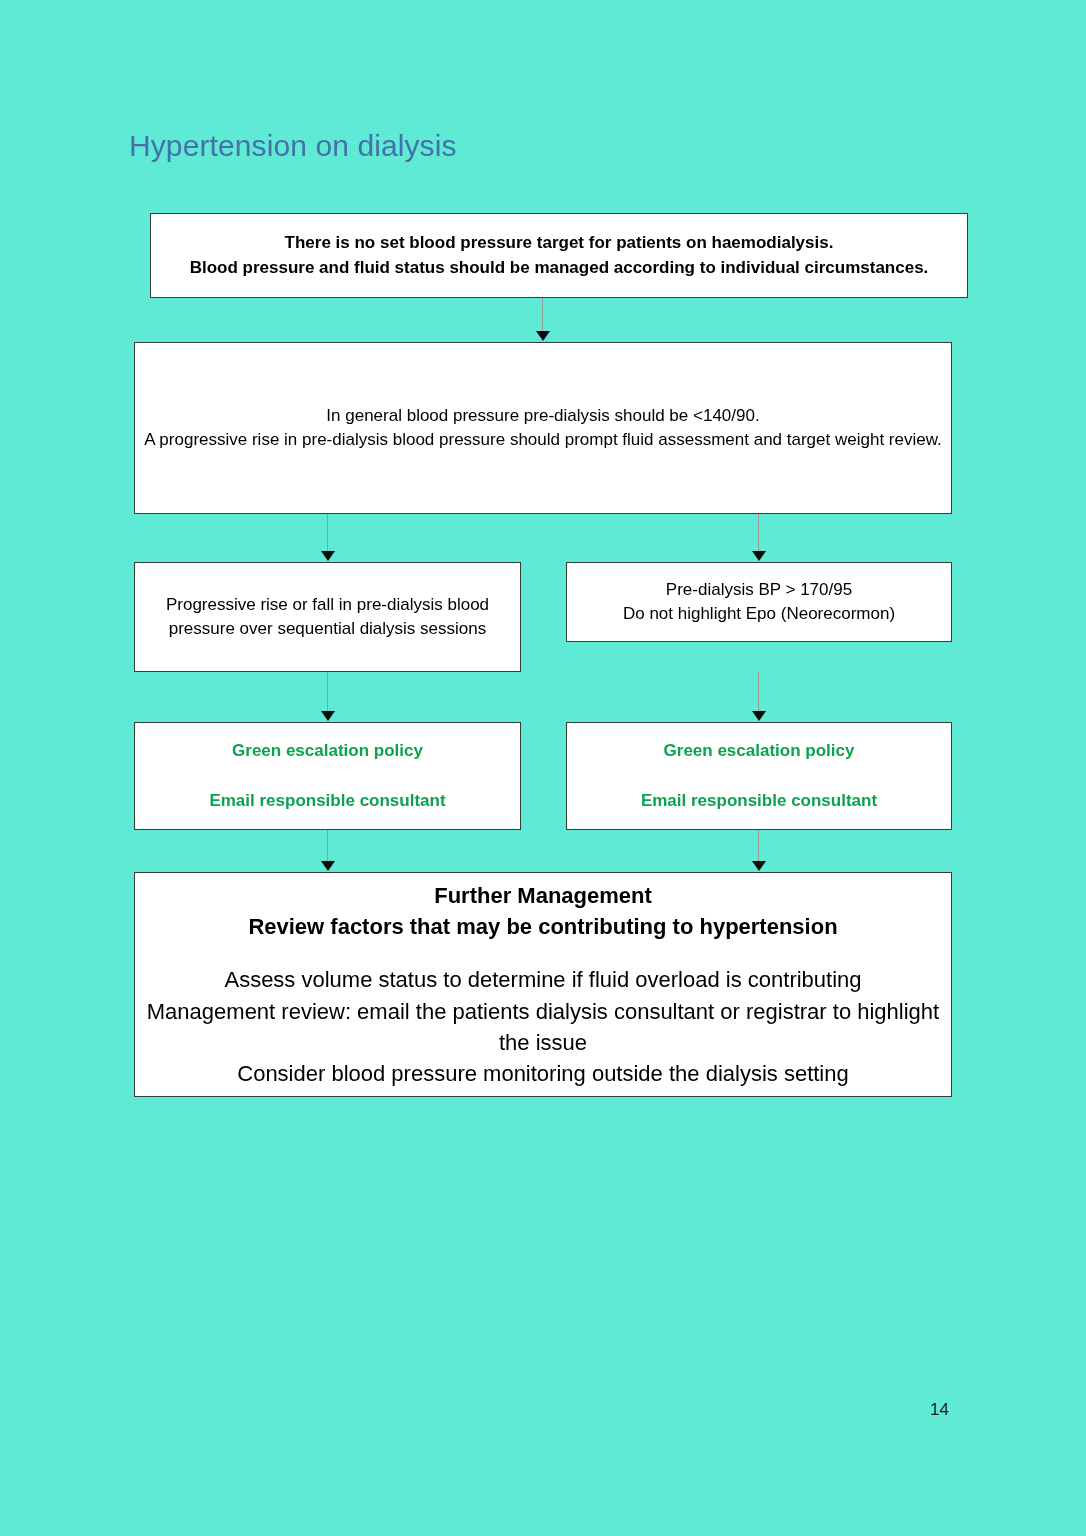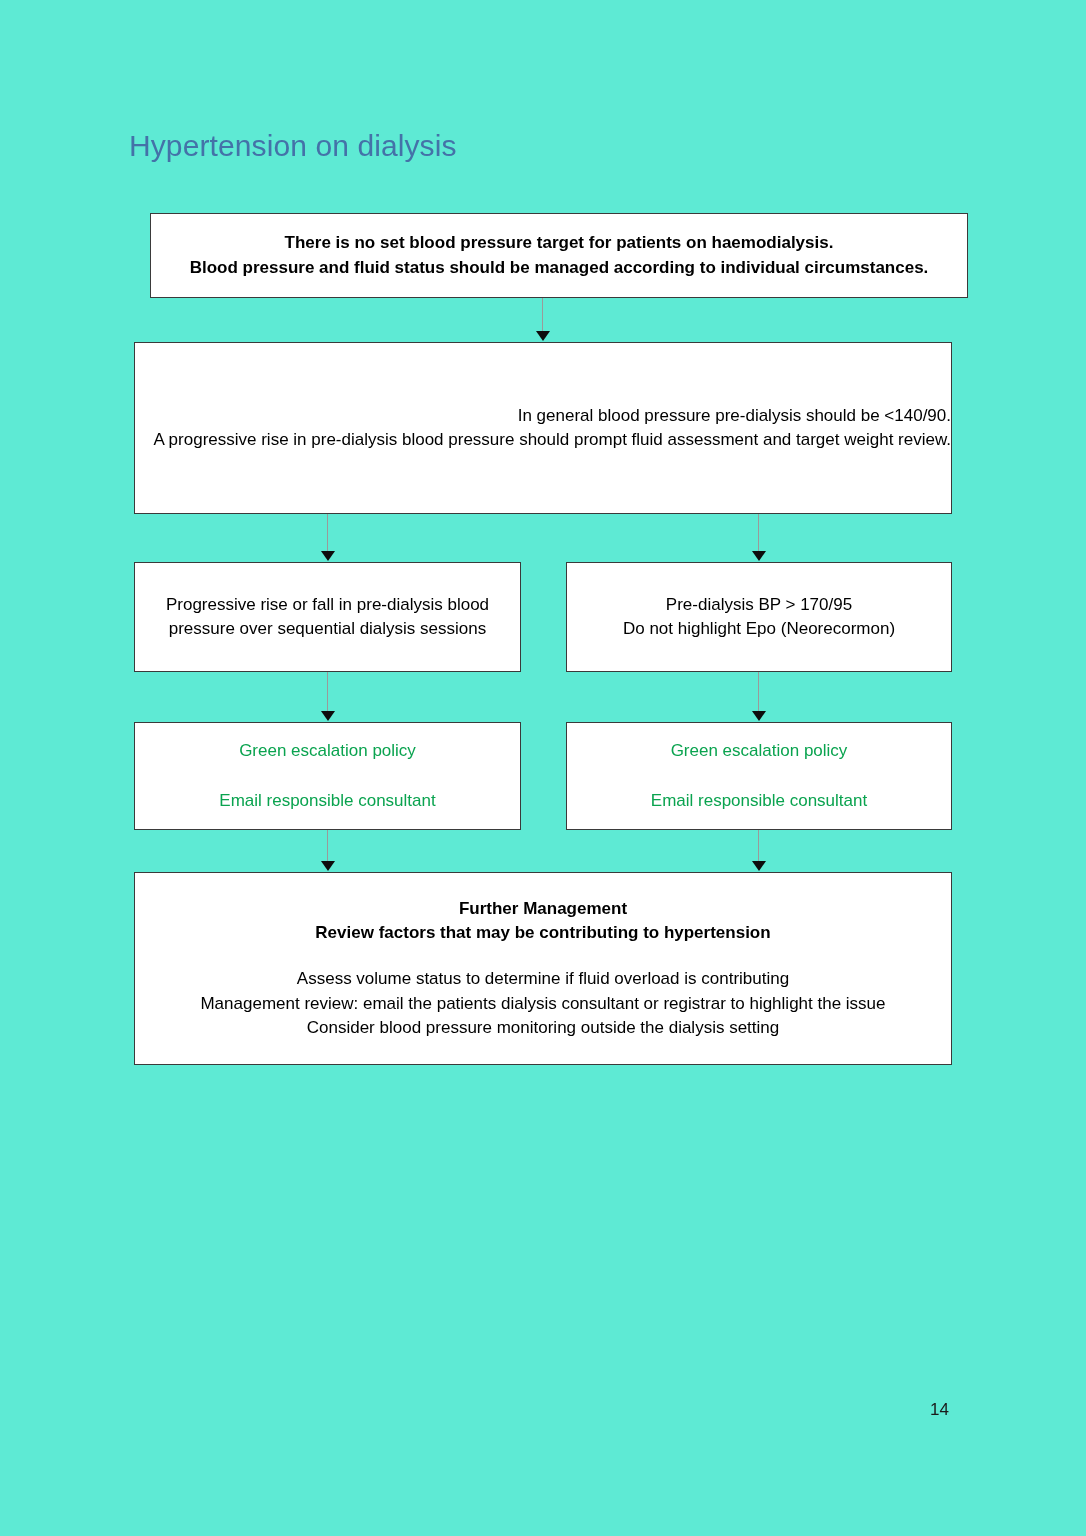--- a/index.html
+++ b/index.html
@@ -50,50 +50,49 @@
   .box-statement {
     left: 134px; top: 213px; width: 818px; height: 85px;
     font-size: 17px;
     margin-left: 16px;
   }
   .box-statement .ln { font-weight: bold; }
 
   .box-general {
     left: 134px; top: 342px; width: 818px; height: 172px;
     font-size: 17px;
-    text-align: right;
   }
 
   .box-progressive {
     left: 134px; top: 562px; width: 387px; height: 110px;
     font-size: 17px;
     justify-content: center;
   }
 
   .box-bp {
-    left: 566px; top: 562px; width: 386px; height: 110px;
+    left: 566px; top: 562px; width: 386px; height: 80px;
     font-size: 17px;
   }
 
   .box-green-left {
     left: 134px; top: 722px; width: 387px; height: 108px;
   }
   .box-green-right {
     left: 566px; top: 722px; width: 386px; height: 108px;
   }
   .green-text {
     color: #0aa34f;
-    font-weight: normal;
+    font-weight: bold;
     font-size: 17px;
   }
   .green-gap { height: 26px; }
 
   .box-further {
-    left: 134px; top: 872px; width: 818px; height: 193px;
-    font-size: 17px;
+    left: 134px; top: 872px; width: 818px; height: 225px;
+    font-size: 22px;
   }
   .box-further .head { font-weight: bold; }
   .box-further .spacer { height: 22px; }
 
   
   .conn {
     position: absolute;
     width: 1.4px;
     background: #9a9a9a;
   }

